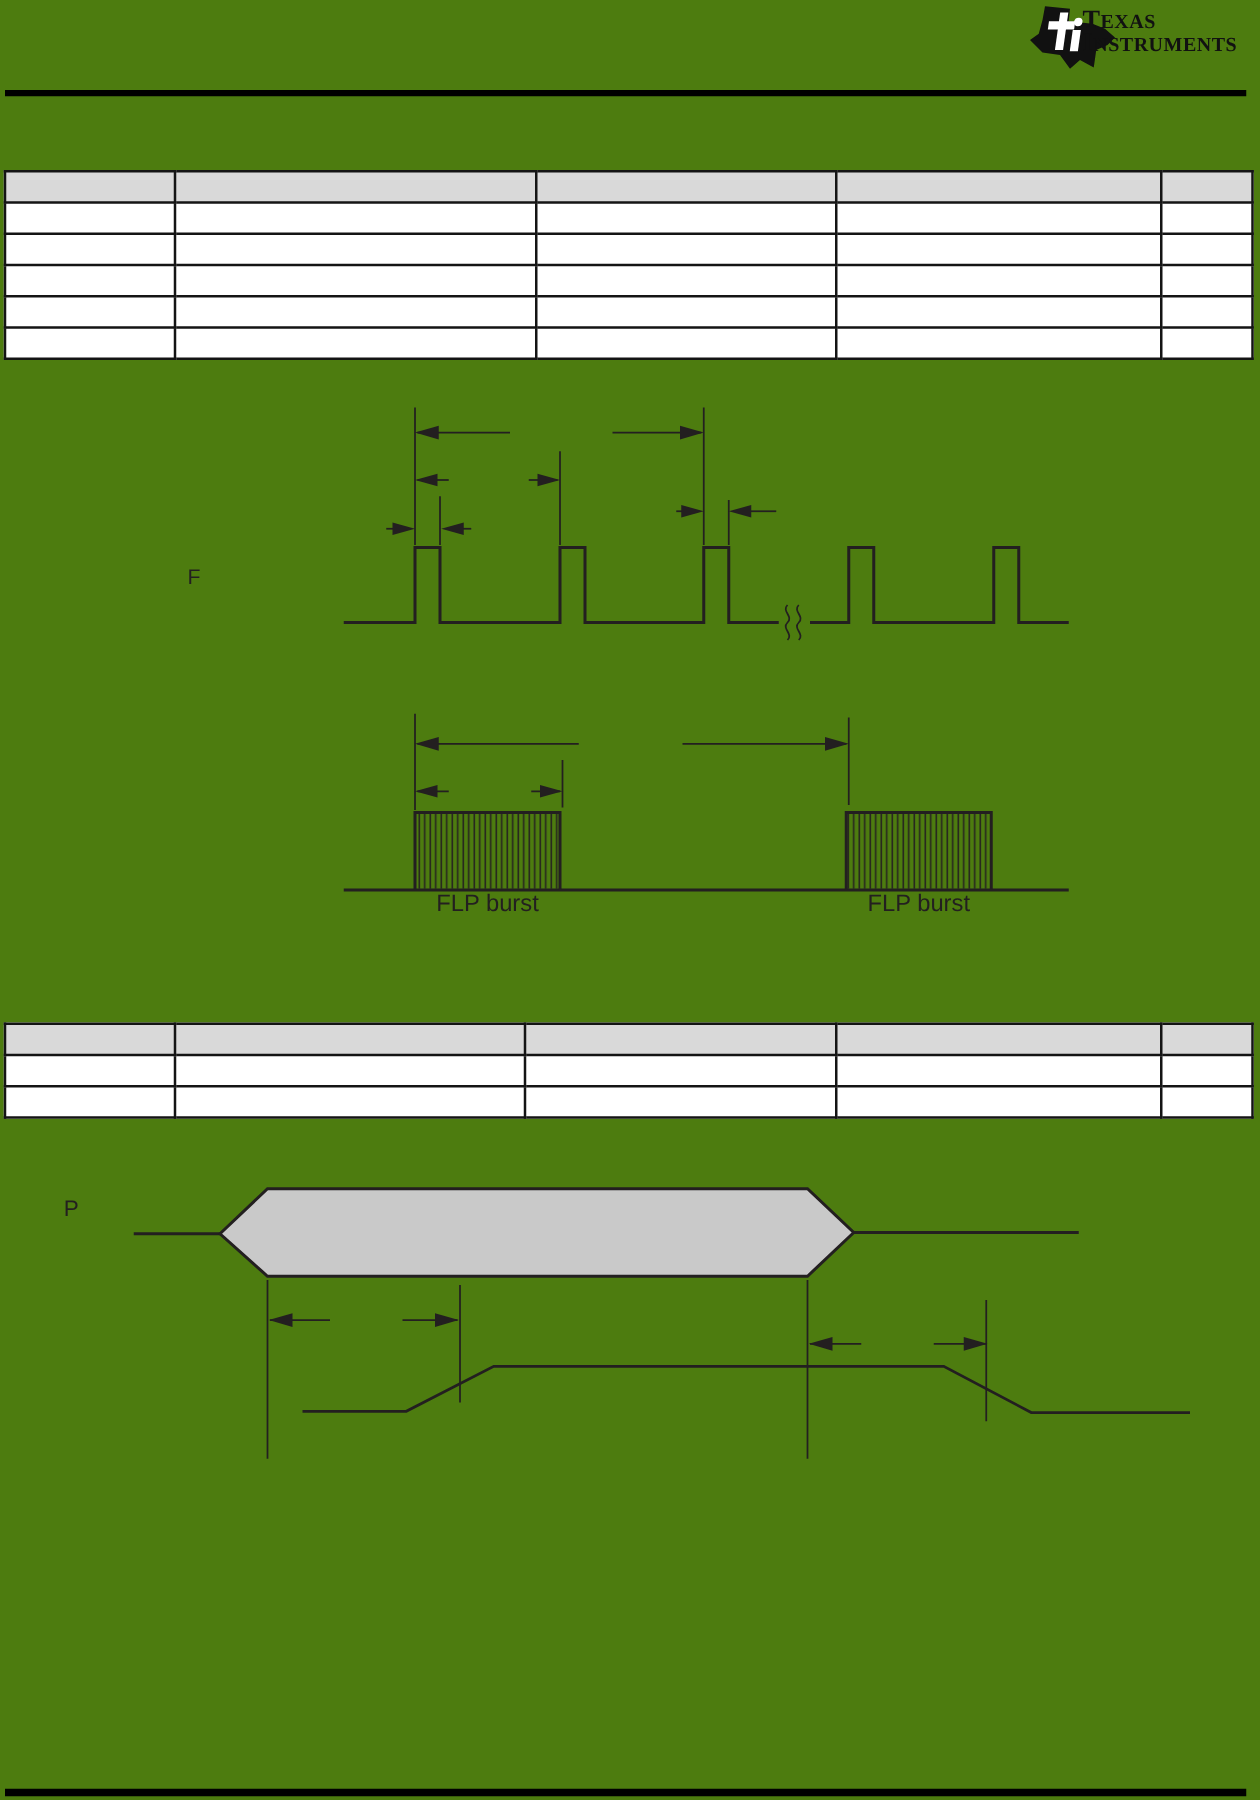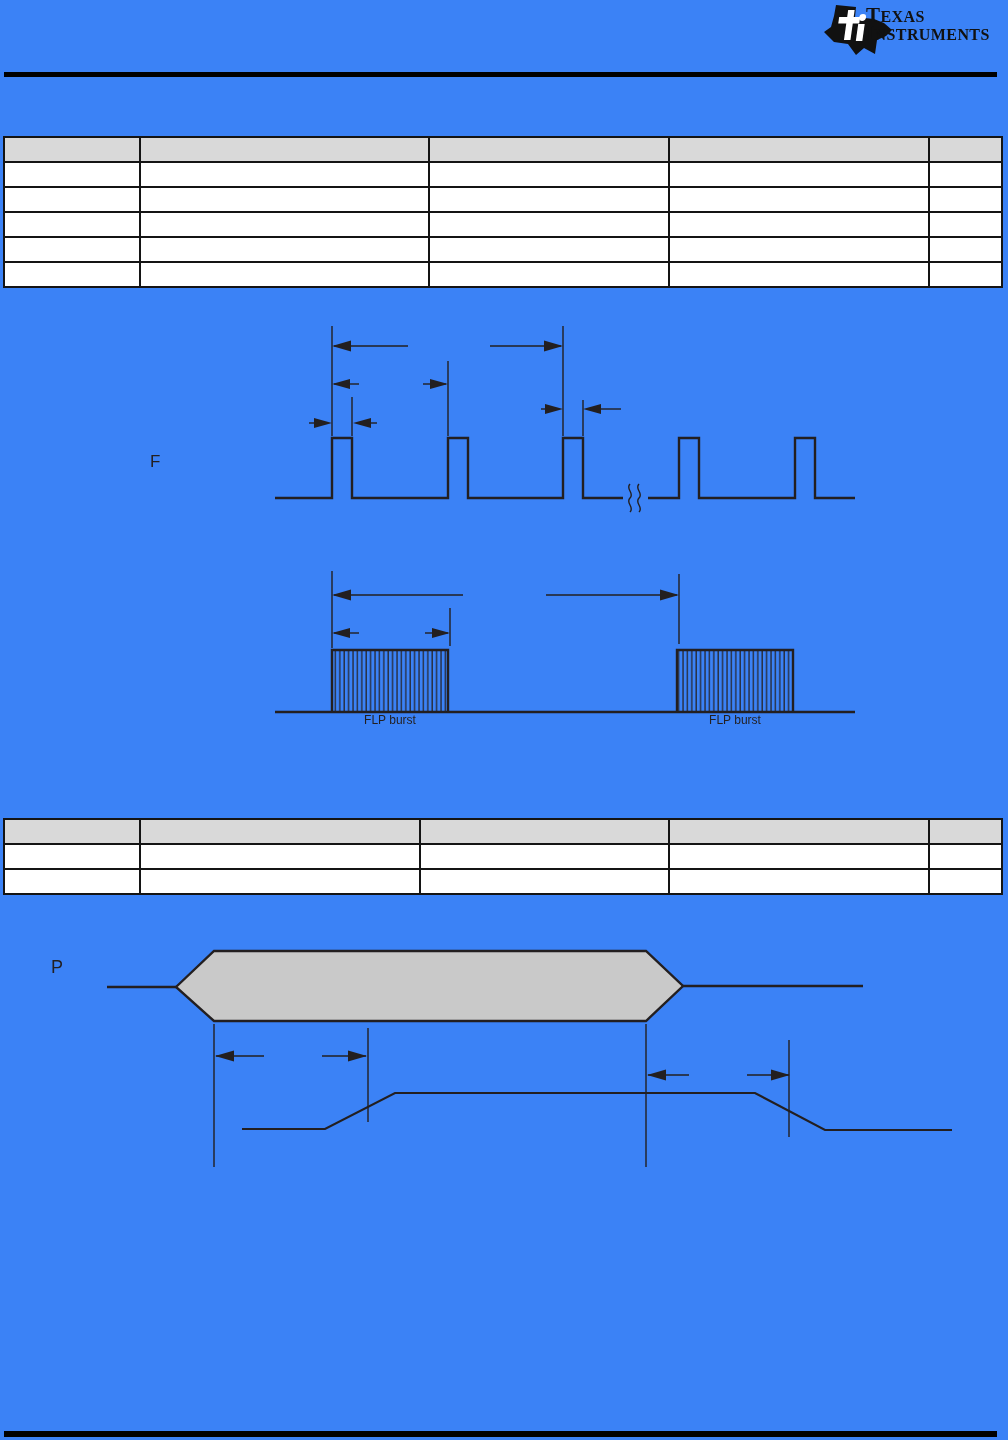--- a/index.html
+++ b/index.html
@@ -1,19 +1,19 @@
 <!DOCTYPE html>
 <html><head>
 <meta charset="utf-8">
 <style>
   html,body{margin:0;padding:0;background:#ffffff;}
   .page{
     position:relative;
     width:1008px;height:1440px;
-    background:#3b82f6;
+    background:#4d7c0f;
     font-family:"Liberation Sans", sans-serif;
     color:#231f20;
     overflow:hidden;
   }
 
   
   .ti-logo{position:absolute;left:822px;top:4px;width:70px;height:52px;}
   .brand{position:absolute;left:866px;top:7px;line-height:16px;
          font-family:"Liberation Serif", serif;font-weight:700;color:#111;}
   .brand-line{font-size:16px;letter-spacing:0.4px;}
@@ -38,21 +38,21 @@
   table.t1 th:nth-child(4){width:258px;}
   table.t2{left:3px;top:818px;width:1000px;}
   table.t2 th:nth-child(1){width:134px;}
   table.t2 th:nth-child(2){width:278px;}
   table.t2 th:nth-child(3){width:247px;}
   table.t2 th:nth-child(4){width:258px;}
 
   
   .diagram{position:absolute;left:0;width:1008px;}
   .sig-label{position:absolute;font-size:17px;color:#231f20;}
-  .flp-label{position:absolute;transform:translateX(-50%);font-size:12px;color:#231f20;white-space:nowrap;}
+  .flp-label{position:absolute;transform:translateX(-50%);font-size:19px;color:#231f20;white-space:nowrap;}
   svg .thin{stroke:#231f20;stroke-width:1.4;fill:none;}
   svg .wave{stroke:#231f20;stroke-width:2.4;fill:none;stroke-linejoin:miter;}
   svg .arrowhead{fill:#231f20;stroke:none;}
 </style>
 </head>
 <body>
 
 <div class="page">
 
   <svg class="ti-logo" viewBox="0 0 70 52">

